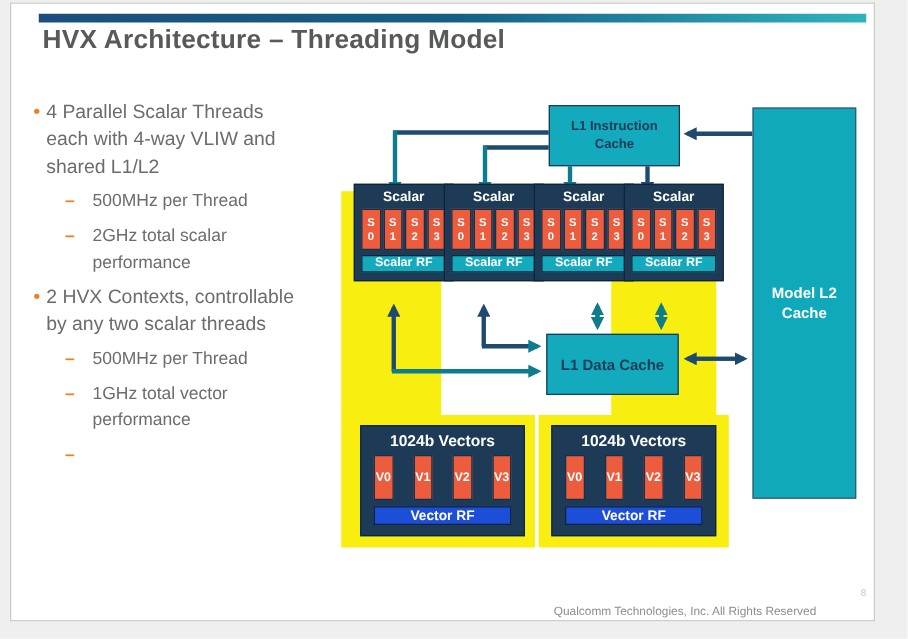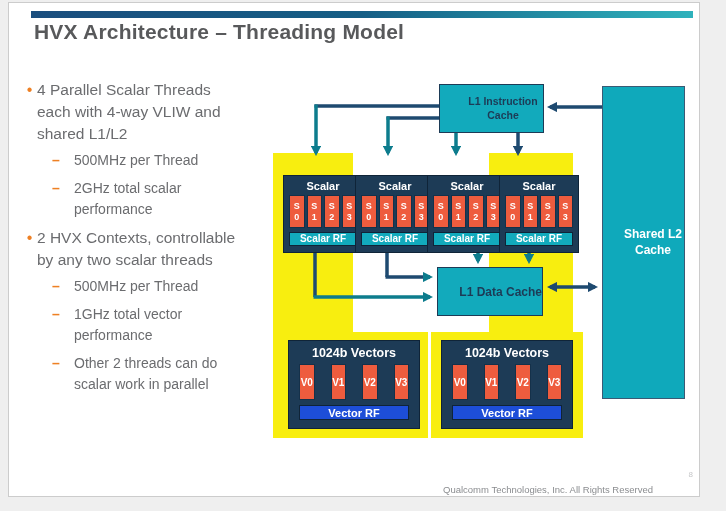--- a/index.html
+++ b/index.html
@@ -33,41 +33,41 @@
   .sub{display:flex;margin-bottom:7px;}
   .dash{color:#ee8024;font-size:14px;line-height:21px;width:22px;flex:0 0 22px;font-weight:bold;}
   .stext{font-size:14px;line-height:21px;width:168px;}
   
   .yellow{position:absolute;background:#f8ee0f;}
   .yl-top{left:264px;top:150px;width:80px;height:181px;}
   .yl-bot{left:264px;top:329px;width:155px;height:106px;}
   .yr-top{left:480px;top:150px;width:84px;height:181px;}
   .yr-bot{left:422px;top:329px;width:152px;height:106px;}
   .wires{position:absolute;left:0;top:0;pointer-events:none;}
-  .box{position:absolute;box-sizing:border-box;display:flex;align-items:center;justify-content:flex-end;text-align:center;}
+  .box{position:absolute;box-sizing:border-box;display:flex;align-items:center;justify-content:center;text-align:center;}
   .icache{
     left:430px;top:81px;width:105px;height:49px;
     background:#12aabc;border:1px solid #1d3b56;
     color:#1d3b56;font-weight:bold;font-size:10.5px;line-height:1.3;
   }
   .icache span{display:block;width:80px;}
   .dcache{
     left:428px;top:264px;width:106px;height:49px;
     background:#12aabc;border:1px solid #1d3b56;
     color:#1d3b56;font-weight:bold;font-size:12px;
   }
   .l2{
     left:593px;top:83px;width:83px;height:313px;
     background:#0fa9bb;border:1px solid #3a5a74;
     color:#ffffff;font-weight:bold;font-size:12px;line-height:1.3;
   }
   .l2 span{display:block;width:62px;}
   
   .scalar{
-    position:absolute;top:172px;width:80px;height:78px;box-sizing:border-box;
+    position:absolute;top:144px;width:80px;height:78px;box-sizing:border-box;
     background:#1d3b56;border:1px solid #0f2438;
   }
   .su1{left:274px;} .su2{left:346px;} .su3{left:418px;} .su4{left:490px;}
   .slabel{margin-top:4px;text-align:center;color:#fff;font-size:11px;font-weight:bold;}
   .scells{display:flex;gap:2px;margin:3px 5px 0 5px;}
   .scell{
     flex:1;height:33px;background:#ee5c3e;border:1px solid #15314a;box-sizing:border-box;
     display:flex;flex-direction:column;align-items:center;justify-content:center;
     color:#fff;font-size:9px;font-weight:bold;line-height:1.15;
   }
@@ -132,21 +132,20 @@
       <div class="sub">
         <span class="dash">–</span>
         <div class="stext">500MHz per Thread</div>
       </div>
       <div class="sub">
         <span class="dash">–</span>
         <div class="stext">1GHz total vector performance</div>
       </div>
       <div class="sub">
         <span class="dash">–</span>
-        <div class="stext">Other 2 threads can do scalar work in parallel</div>
       </div>
     </div>
   </div>
 
   <div class="yellow yl-top"></div>
   <div class="yellow yl-bot"></div>
   <div class="yellow yr-top"></div>
   <div class="yellow yr-bot"></div>
 
   <svg class="wires" width="692" height="495">
@@ -197,21 +196,21 @@
     </g>
   </svg>
 
   <div class="box icache">
     <span>L1 Instruction Cache</span>
   </div>
   <div class="box dcache">
     <span>L1 Data Cache</span>
   </div>
   <div class="box l2">
-    <span>Shared L2 Cache</span>
+    <span>Model L2 Cache</span>
   </div>
 
   <div class="scalar su1">
     <div class="slabel">Scalar</div>
     <div class="scells">
       <div class="scell">
           <span>S</span>
           <span>0</span>
         </div>
       <div class="scell">

